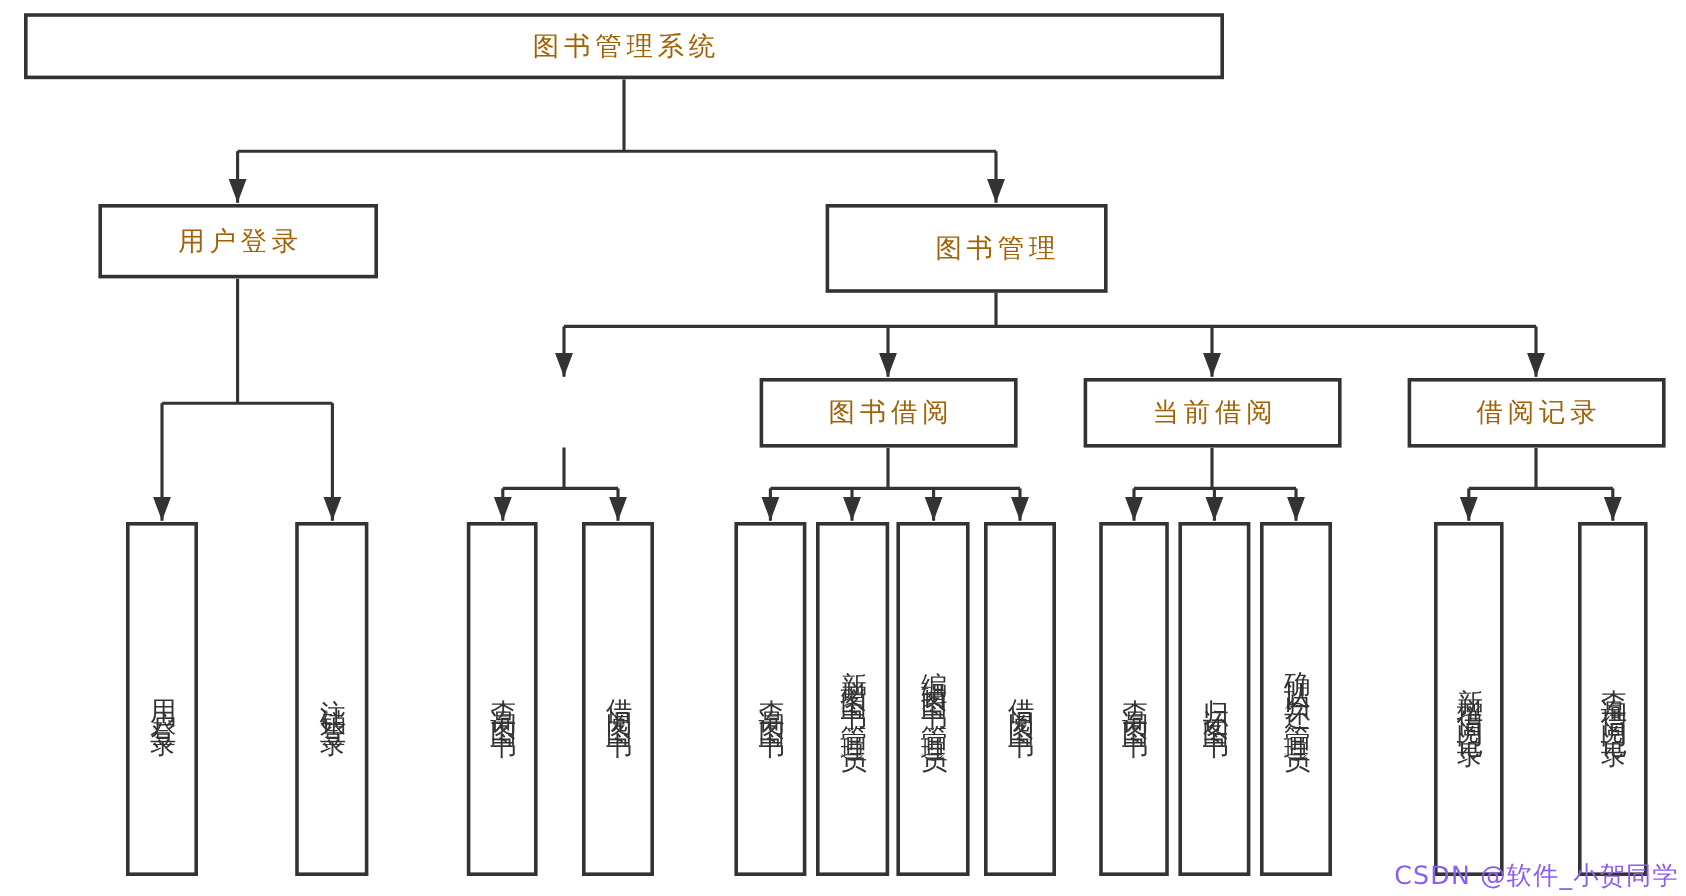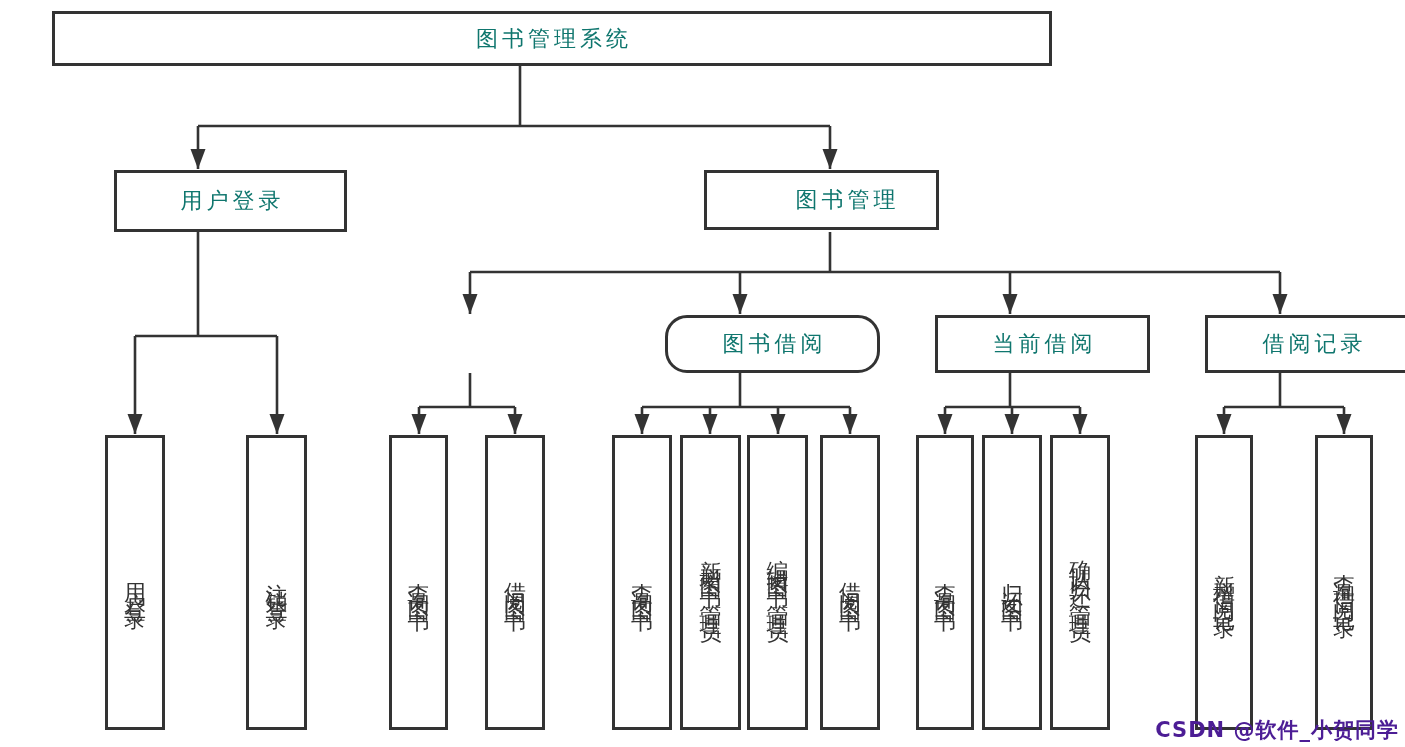--- a/index.html
+++ b/index.html
@@ -9,41 +9,40 @@
     background:#ffffff;
     font-family:"DejaVu Sans","Liberation Sans",sans-serif;
     overflow:hidden;
   }
   .connectors{position:absolute;left:0;top:0;z-index:1;}
   .hbox{
     position:absolute;z-index:2;
     background:#ffffff;
     border:3px solid #333333;
     display:flex;align-items:center;justify-content:center;
-    color:#0f766e;font-size:22px;letter-spacing:4px;text-indent:4px;
-    box-sizing:border-box;white-space:nowrap;margin-left:32px;
+    color:#a16207;font-size:22px;letter-spacing:4px;text-indent:4px;
+    box-sizing:border-box;white-space:nowrap;
   }
   .vbox{
     position:absolute;z-index:2;
     background:#ffffff;
     border:3px solid #333333;
     display:flex;align-items:center;justify-content:center;
     box-sizing:border-box;
   }
   .vbox span{
     writing-mode:vertical-rl;
     color:#333333;font-size:22px;letter-spacing:9px;
     white-space:nowrap;
   }
   .watermark{
     position:absolute;z-index:3;
     right:6px;bottom:3px;
-    color:#4c1d95;font-size:21px;letter-spacing:1px;
+    color:#8b5cf6;font-size:21px;letter-spacing:1px;
     white-space:nowrap;
-    font-weight:bold;
   }
 </style>
 </head>
 <body>
 
 <div class="stage">
 
   <svg class="connectors" width="1405" height="747" viewBox="0 0 1405 747">
     <defs>
       <marker id="arrow" markerUnits="userSpaceOnUse" markerWidth="22" markerHeight="18" refX="20" refY="9" orient="auto">
@@ -76,23 +75,23 @@
     <line x1="945" y1="407" x2="945" y2="434" stroke="#333333" stroke-width="2.6" marker-end="url(#arrow)"></line>
     <line x1="1012" y1="407" x2="1012" y2="434" stroke="#333333" stroke-width="2.6" marker-end="url(#arrow)"></line>
     <line x1="1080" y1="407" x2="1080" y2="434" stroke="#333333" stroke-width="2.6" marker-end="url(#arrow)"></line>
     <line x1="1224" y1="407" x2="1224" y2="434" stroke="#333333" stroke-width="2.6" marker-end="url(#arrow)"></line>
     <line x1="1344" y1="407" x2="1344" y2="434" stroke="#333333" stroke-width="2.6" marker-end="url(#arrow)"></line>
   </svg>
 
   <div class="hbox" style="left:20px;top:11px;width:1000px;height:55px;">图书管理系统</div>
 
   <div class="hbox" style="left:82px;top:170px;width:233px;height:62px;">用户登录</div>
-  <div class="hbox" style="left:672px;top:170px;width:235px;height:60px;padding-left:48px;">图书管理</div>
+  <div class="hbox" style="left:688px;top:170px;width:235px;height:74px;padding-left:48px;">图书管理</div>
 
-  <div class="hbox" style="left:633px;top:315px;width:215px;height:58px;border-radius:22px;">图书借阅</div>
+  <div class="hbox" style="left:633px;top:315px;width:215px;height:58px;">图书借阅</div>
   <div class="hbox" style="left:903px;top:315px;width:215px;height:58px;font-family:Liberation Mono, monospace;">当前借阅</div>
   <div class="hbox" style="left:1173px;top:315px;width:215px;height:58px;">借阅记录</div>
 
   <div class="vbox" style="left:105px;top:435px;width:60px;height:295px;">
     <span>用户登录</span>
   </div>
   <div class="vbox" style="left:246px;top:435px;width:61px;height:295px;">
     <span>注销登录</span>
   </div>
 

